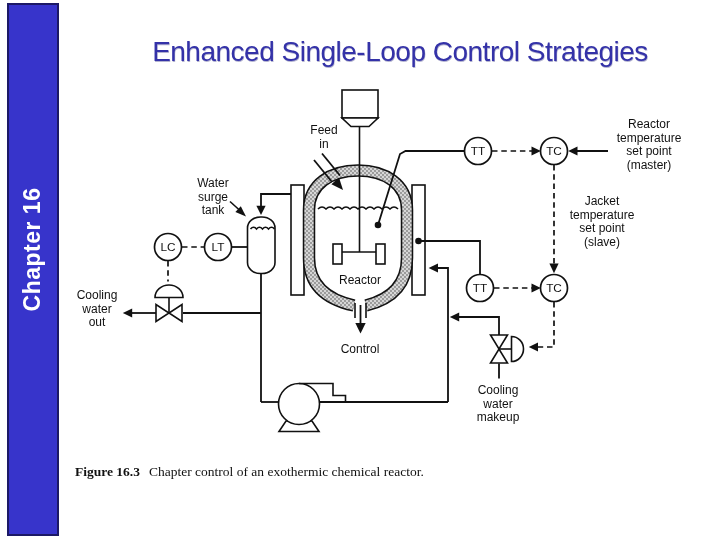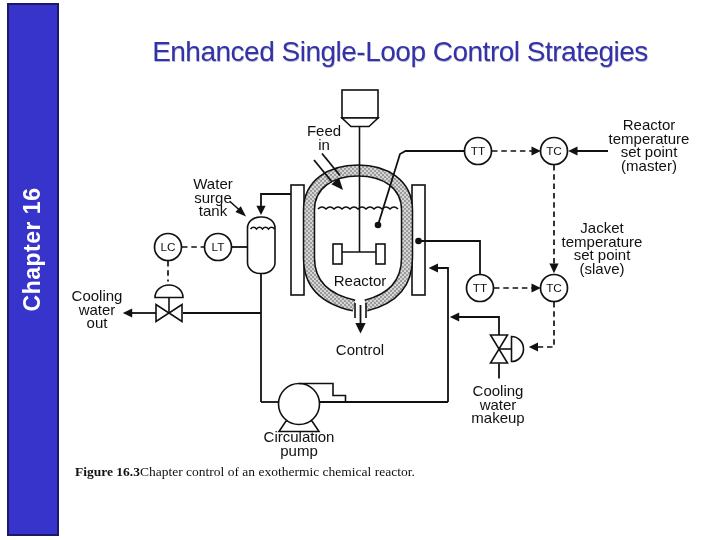--- a/index.html
+++ b/index.html
@@ -13,26 +13,26 @@
   #sidebar span{transform:rotate(-90deg) translateX(20px);transform-origin:center;
            white-space:nowrap;color:#fff;font-weight:bold;font-size:23px;
            letter-spacing:.5px;}
 
   #title{position:absolute;left:72px;top:36px;width:656px;text-align:center;
          font-size:28px;font-weight:normal;letter-spacing:-0.5px;
          text-shadow:0.5px 0.5px 0 rgba(40,40,120,.35);}
 
   svg{position:absolute;left:0;top:0;}
 
-  .lbl{position:absolute;font-size:15px;line-height:13.6px;text-align:center;
+  .lbl{position:absolute;font-size:12px;line-height:13.6px;text-align:center;
        color:#111;}
 
   #caption{position:absolute;left:75px;top:464px;font-family:"Liberation Serif",serif;
        font-size:13.5px;color:#111;}
-  #caption .fig{font-weight:bold;}
+  #caption .fig{font-weight:bold;margin-right:9px;}
 
   .pipe{stroke:#111;stroke-width:1.8;fill:none;}
   .thin{stroke:#111;stroke-width:1.6;fill:none;}
   .dashed{stroke:#111;stroke-width:1.7;fill:none;stroke-dasharray:5.5 3.8;}
   .whitefill{fill:#fff;stroke:#111;stroke-width:1.6;}
   .ink{fill:#111;stroke:none;}
   .inst{fill:#fff;stroke:#111;stroke-width:1.7;}
   .insttxt{font-family:"Liberation Sans",sans-serif;font-size:11.8px;fill:#111;
        text-anchor:middle;}
 </style>
@@ -200,23 +200,22 @@
     <g>
       <circle class="inst" cx="218" cy="247" r="13.5"></circle>
       <text class="insttxt" x="218" y="251">LT</text>
     </g>
   </svg>
 
   <div class="lbl" style="left:296px;top:124px;width:56px">Feed<br>in</div>
   <div class="lbl" style="left:183px;top:177px;width:60px">Water<br>surge<br>tank</div>
   <div class="lbl" style="left:330px;top:274px;width:60px">Reactor</div>
   <div class="lbl" style="left:329px;top:343px;width:62px">Control</div>
-  <div class="lbl" style="left:257px;top:430px;width:84px">Circulation<br>pump</div>
   <div class="lbl" style="left:66px;top:289px;width:62px">Cooling<br>water<br>out</div>
   <div class="lbl" style="left:462px;top:384px;width:72px">Cooling<br>water<br>makeup</div>
   <div class="lbl" style="left:605px;top:118px;width:88px">Reactor<br>temperature<br>set point<br>(master)</div>
-  <div class="lbl" style="left:558px;top:221px;width:88px">Jacket<br>temperature<br>set point<br>(slave)</div>
+  <div class="lbl" style="left:558px;top:195px;width:88px">Jacket<br>temperature<br>set point<br>(slave)</div>
 
   <div id="caption">
     <span class="fig">Figure 16.3</span><span>Chapter control of an exothermic chemical reactor.</span>
   </div>
 
 </div>
 
 </body></html>

